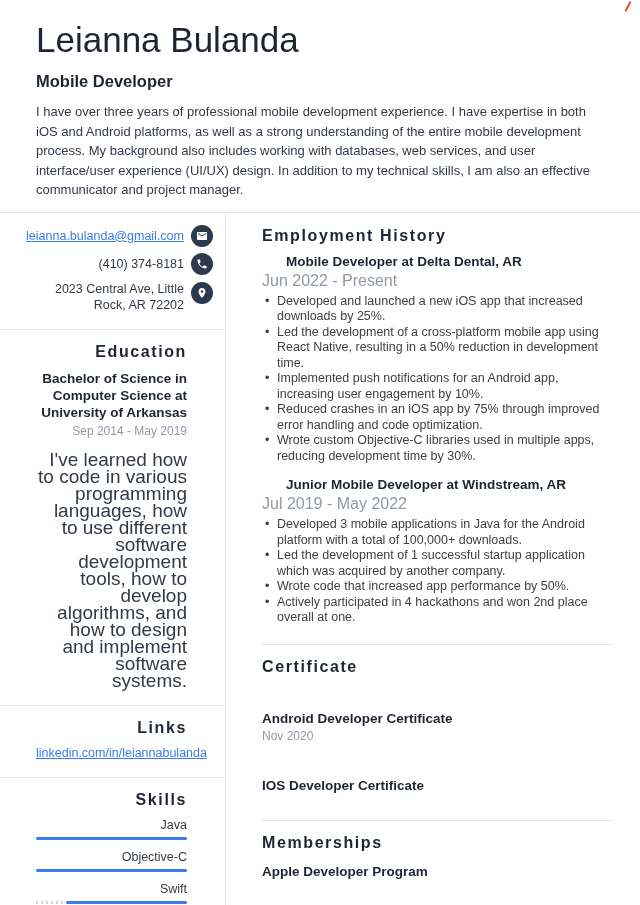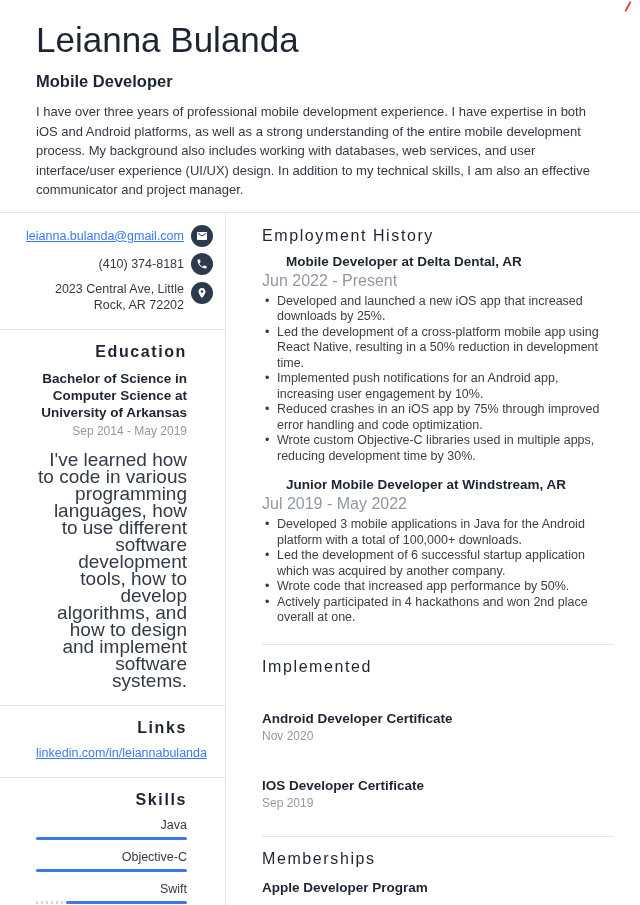--- a/index.html
+++ b/index.html
@@ -35,21 +35,21 @@
   .edu-desc{font-size:19px;line-height:17px;}
   .links-section{padding-bottom:17px;}
   .skills-section{padding-bottom:14px;}
   .skill{margin-bottom:10px;}
   .skill-label{font-size:12.5px;line-height:14px;margin-bottom:5px;color:#333a47;}
   .skill-bar{display:flex;height:3px;}
   .skill-rest{height:3px;background-image:repeating-linear-gradient(90deg,#d4d6da 0 2px,transparent 2px 5px);}
   .skill-fill{height:3px;background:#3a7bef;border-radius:2px;}
   
   main{flex:1;box-sizing:border-box;padding:14px 0 0 36px;margin-right:26px;}
-  .main-heading{margin:0 0 8px;font-size:16px;font-weight:400;letter-spacing:1.6px;color:#1e2532;}
+  .main-heading{margin:0 0 8px;font-size:16px;font-weight:700;letter-spacing:1.6px;color:#1e2532;}
   .bordered{border-top:1px solid #e4e5e7;padding-top:13px;}
   .job{margin-bottom:12px;}
   .job-title{font-size:13.5px;font-weight:700;color:#1e2532;line-height:17px;padding-left:24px;}
   .job-dates{margin:2px 0 4px;font-size:16px;color:#9298a3;}
   .job-bullets{list-style:none;margin:4px 0 0;padding:0;}
   .job-bullets li{position:relative;padding-left:15px;font-size:12.5px;line-height:15.5px;color:#404040;}
   .job-bullets li::before{content:"\2022";position:absolute;left:3px;color:#333a47;}
   #employment-section{padding-bottom:6px;}
   #certificates-section{padding-bottom:16px;}
   .cert{margin-bottom:10px;margin-top:34px;}
@@ -186,39 +186,38 @@
                 <li>Reduced crashes in an iOS app by 75% through improved error handling and code optimization.</li>
                 <li>Wrote custom Objective-C libraries used in multiple apps, reducing development time by 30%.</li>
               </ul>
   </div>
 
   <div class="job">
     <div class="job-title">Junior Mobile Developer at Windstream, AR</div>
     <div class="job-dates">Jul 2019 - May 2022</div>
     <ul class="job-bullets">
                 <li>Developed 3 mobile applications in Java for the Android platform with a total of 100,000+ downloads.</li>
-                <li>Led the development of 6 successful startup application which was acquired by another company.</li>
+                <li>Led the development of 1 successful startup application which was acquired by another company.</li>
                 <li>Wrote code that increased app performance by 50%.</li>
                 <li>Actively participated in 4 hackathons and won 2nd place overall at one.</li>
               </ul>
   </div>
 </div>
       </section>
 
       <section id="certificates-section" class="bordered">
-        <h3 class="main-heading">Implemented</h3>
+        <h3 class="main-heading">Certificate</h3>
         <div id="certs-list">
   <div class="cert">
     <div class="cert-name">Android Developer Certificate</div>
     <div class="cert-date">Nov 2020</div>
   </div>
 
   <div class="cert">
     <div class="cert-name">IOS Developer Certificate</div>
-    <div class="cert-date">Sep 2019</div>
   </div>
 </div>
       </section>
 
       <section id="memberships-section" class="bordered">
         <h3 class="main-heading">Memberships</h3>
         <div id="memberships-list">
             <div class="membership">Apple Developer Program</div>
           </div>
       </section>

